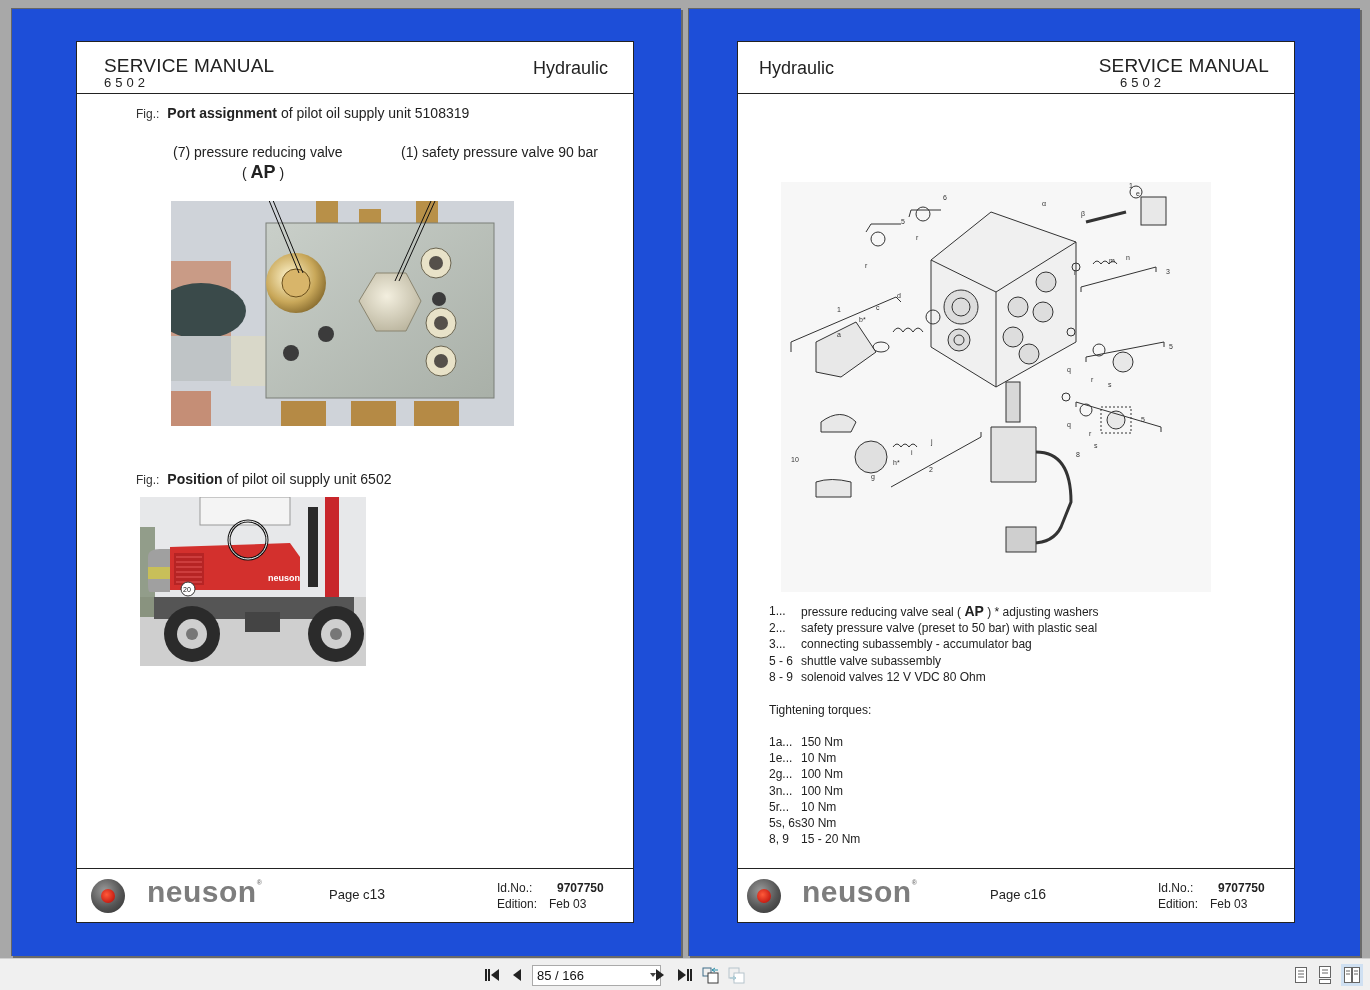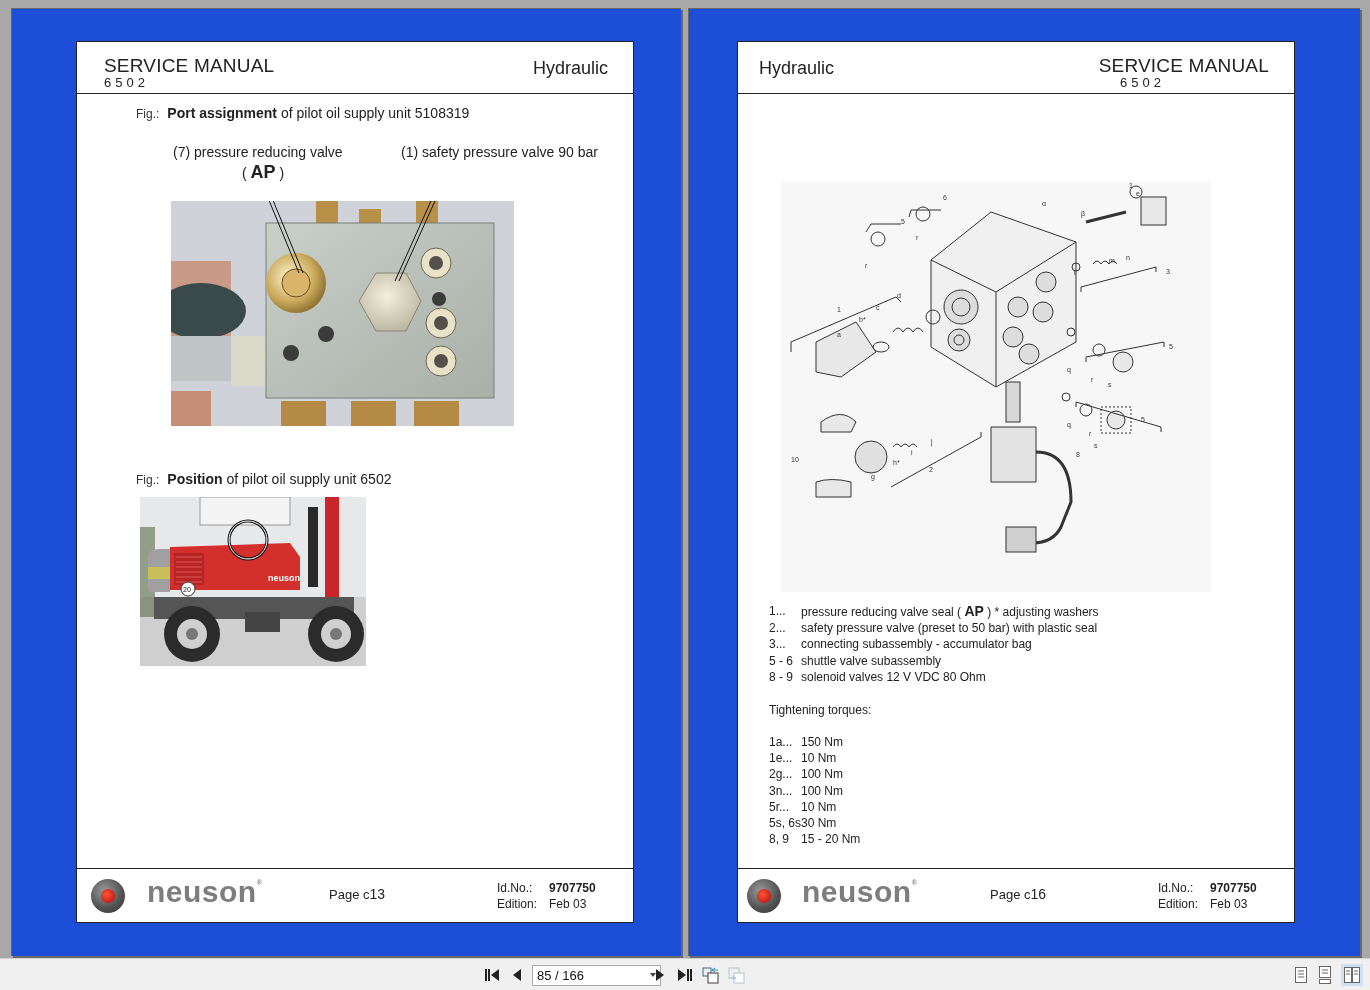--- a/index.html
+++ b/index.html
@@ -24,21 +24,21 @@
   .logo-disc { position: absolute; left: 14px; top: 10px; width: 34px; height: 34px; border-radius: 50%;
     background: radial-gradient(circle at 40% 35%, #9a9a9a 0%, #555 55%, #2c2c2c 100%); }
   .logo-disc::after { content: ""; position: absolute; left: 10px; top: 10px; width: 14px; height: 14px; border-radius: 50%;
     background: radial-gradient(circle at 40% 40%, #ff5a3a 0%, #c81e14 70%, #8a1008 100%); }
   .logo-word { position: absolute; left: 70px; top: 6px; font-size: 30px; font-weight: bold; color: #7d7d7d; letter-spacing: 0.5px; }
   .logo-word sup { font-size: 7px; vertical-align: top; position: relative; top: 4px; }
   .pg-num { position: absolute; left: 252px; top: 17px; font-size: 13px; color: #222; }
   .pg-num .num { font-size: 14px; }
   .idno { position: absolute; left: 420px; top: 11px; font-size: 12px; color: #222; line-height: 16px; }
   .idno .lbl { display: inline-block; width: 52px; }
-  .idno .val-b { font-weight: bold; }
+  .idno .val-b { font-weight: bold; margin-left: 8px; }
 
   .fig-cap { position: absolute; font-size: 14px; color: #222; margin-left: 28px; }
   .fig-cap .fig { font-size: 12px; color: #333; margin-right: 8px; }
   .fig-cap b { font-weight: bold; }
 
   .annot { position: absolute; font-size: 14px; color: #222; white-space: nowrap; }
   .ap { position: absolute; font-size: 14px; color: #222; }
   .ap b { font-size: 18px; }
 
   .photo1 { position: absolute; left: 94px; top: 159px; width: 343px; height: 225px; background: linear-gradient(90deg,#c7cdd6 0%, #d7dbe1 40%, #e4e6e9 100%); overflow: hidden; }

